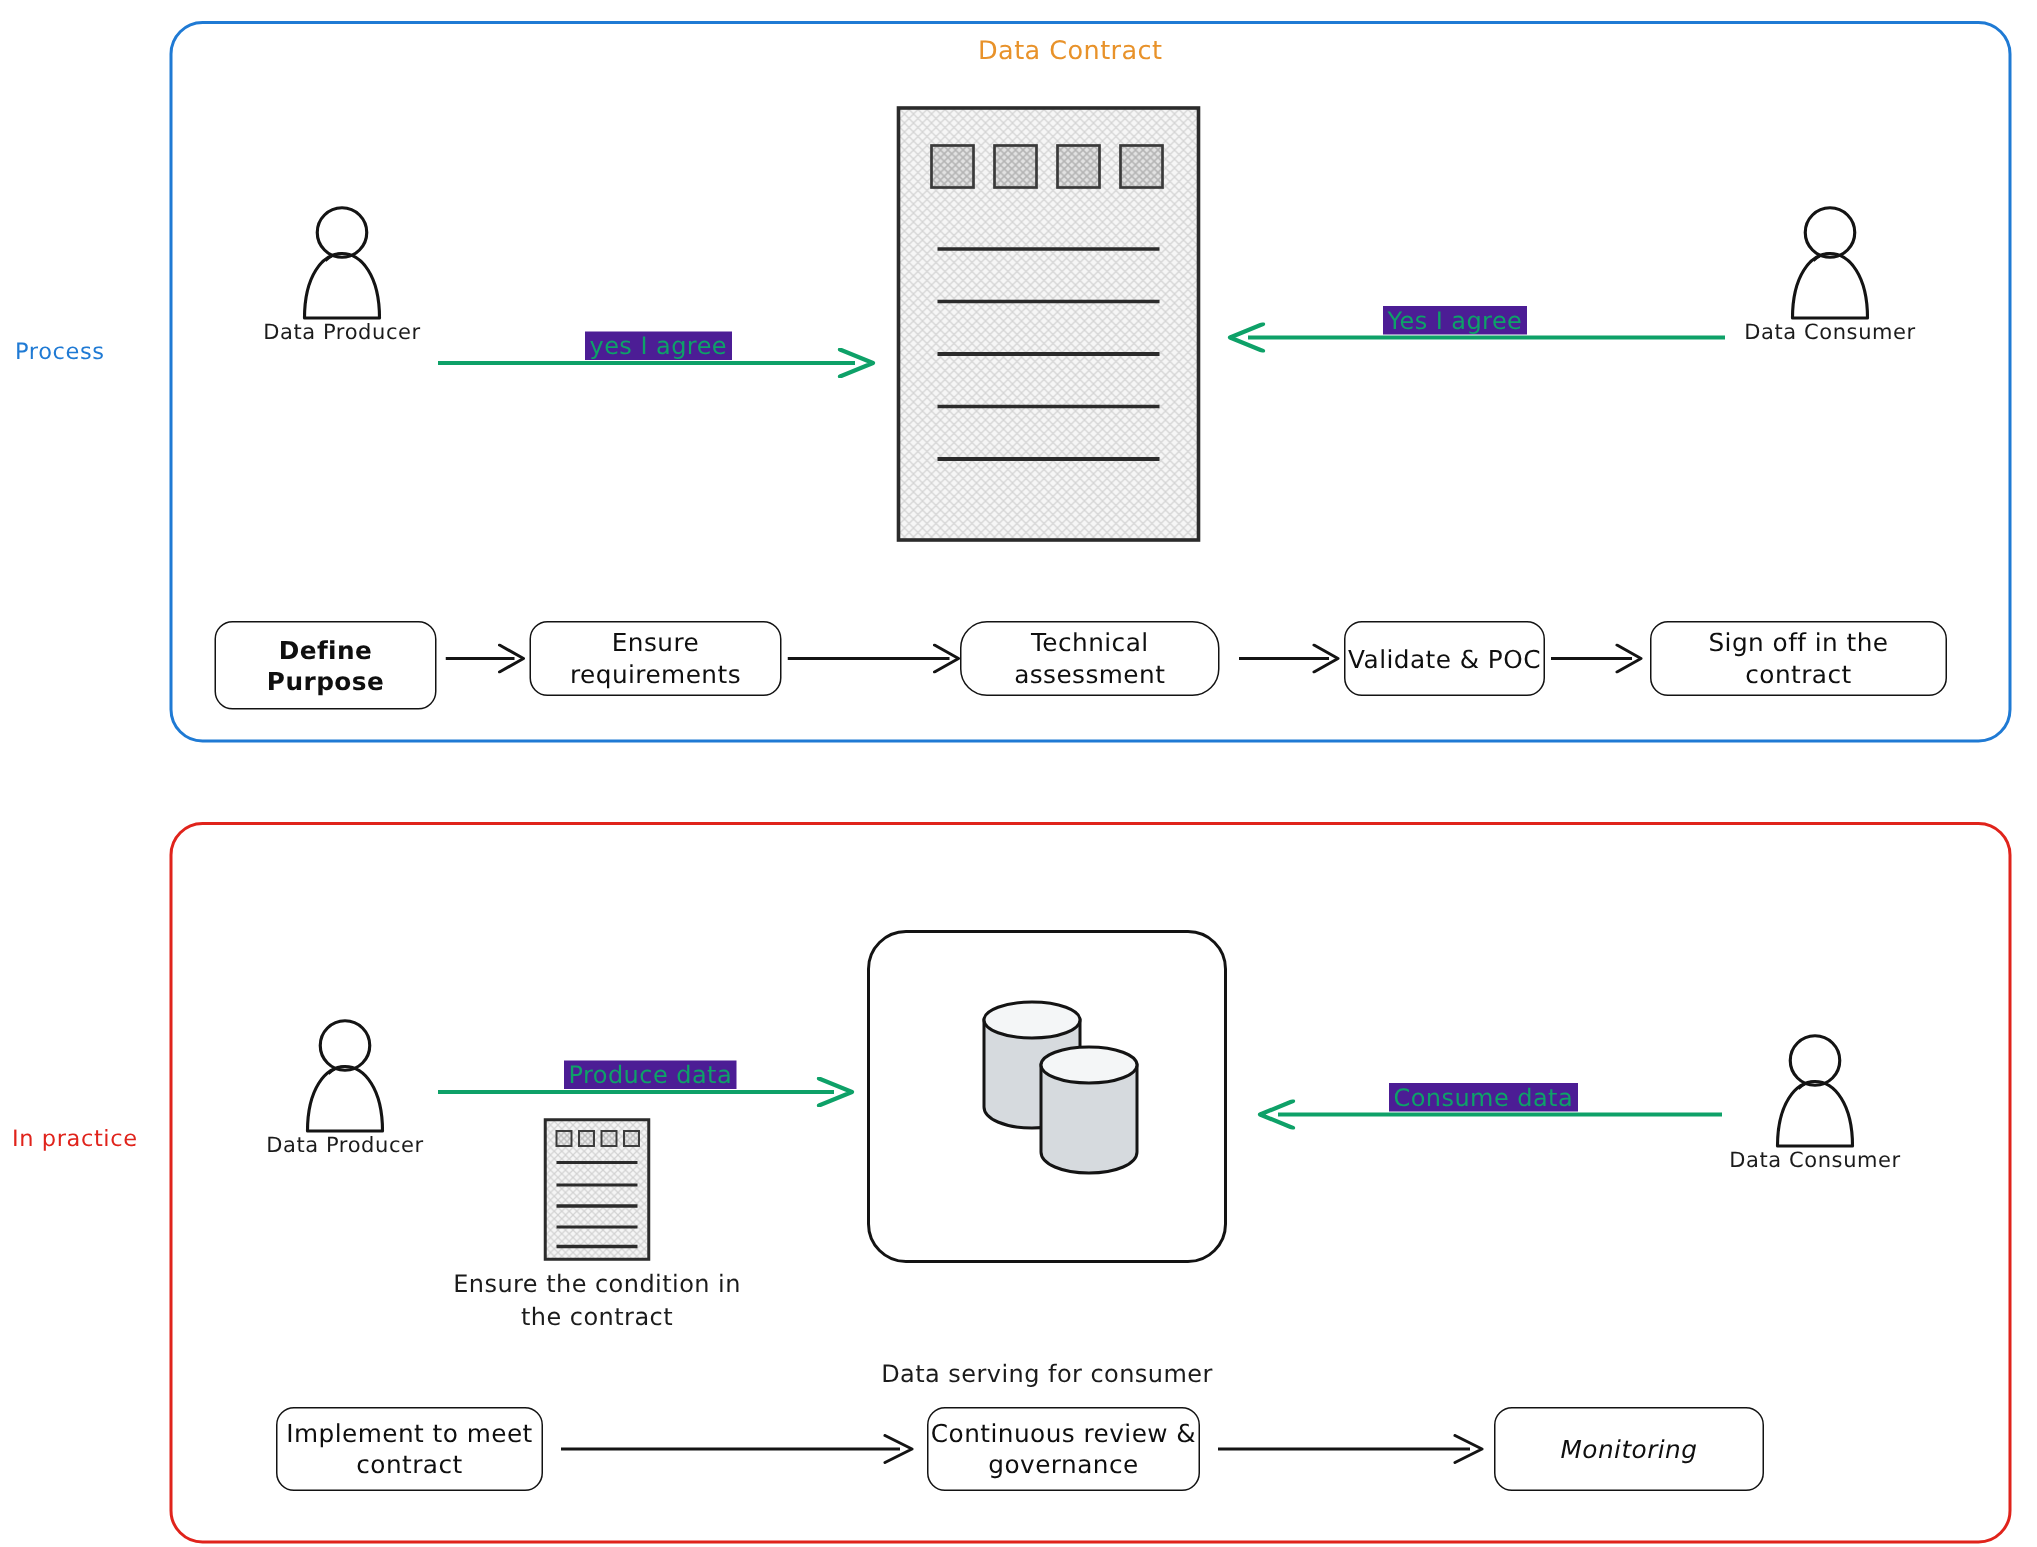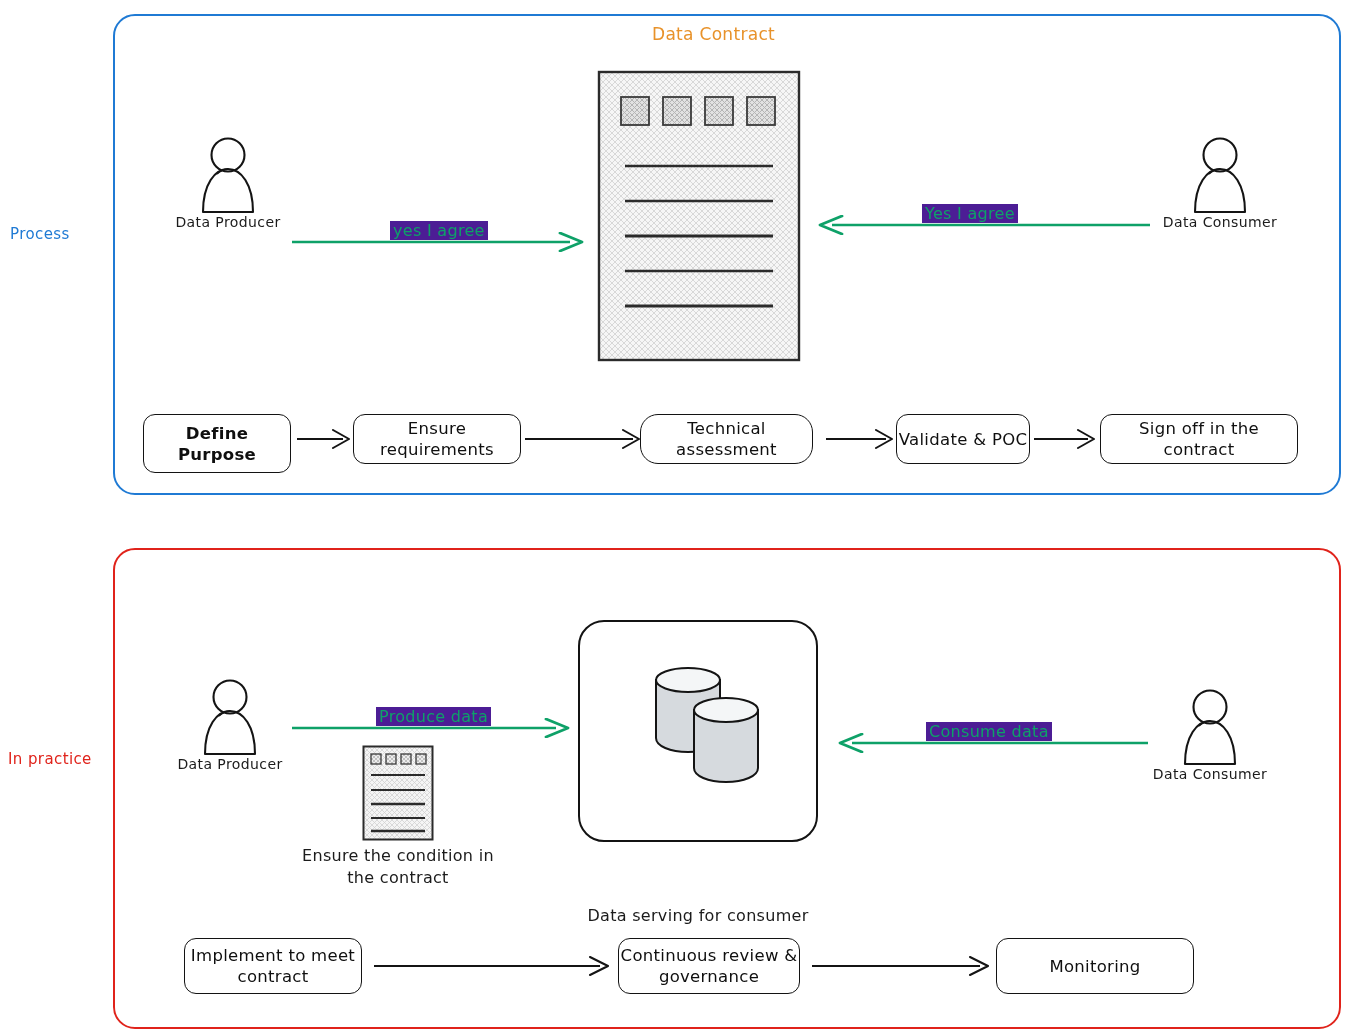--- a/index.html
+++ b/index.html
@@ -275,17 +275,17 @@
     <span>Continuous review &amp;
 governance</span>
   </div>
   <div class="barrow" style="left:812px;top:956px;">
     <svg width="180" height="20" viewBox="0 0 180 20">
         <path d="M0 10 L168 10" stroke="#141414" stroke-width="1.9"></path>
         <path d="M158 1 L176 10 L158 19" stroke="#141414" stroke-width="2" fill="none" stroke-linecap="round" stroke-linejoin="round"></path>
       </svg>
   </div>
 
-  <div class="fbox" style="left:996px;top:938px;width:198px;height:56px;">
+  <div class="fbox" style="left:996px;top:938px;width:180px;height:56px;font-style:italic;">
     <span>Monitoring</span>
   </div>
 
 </div>
 
 </body></html>

